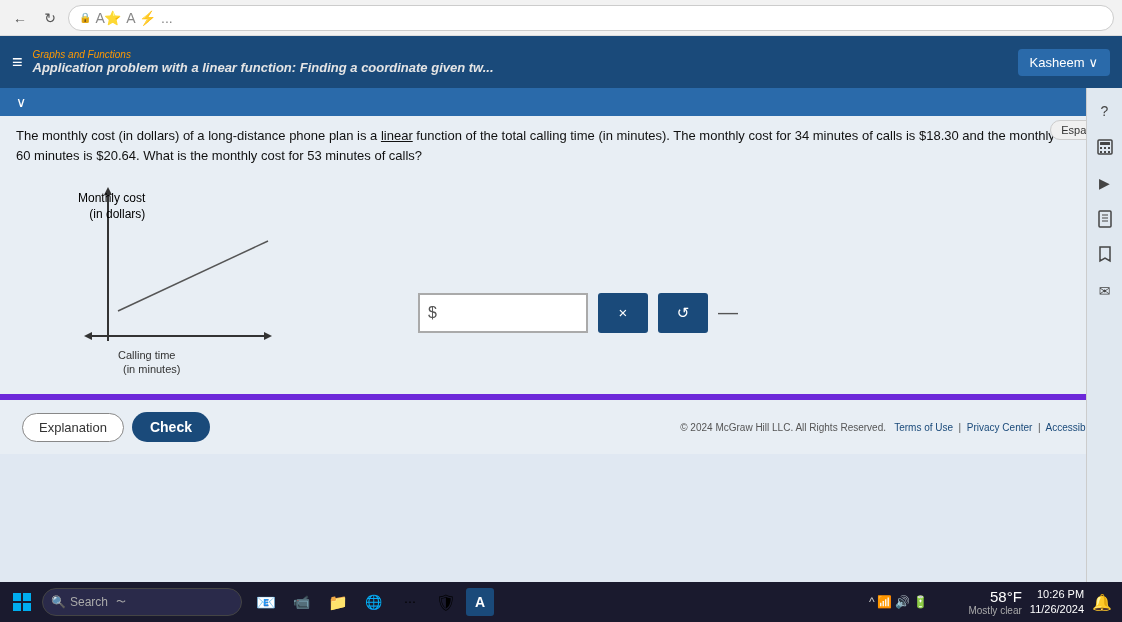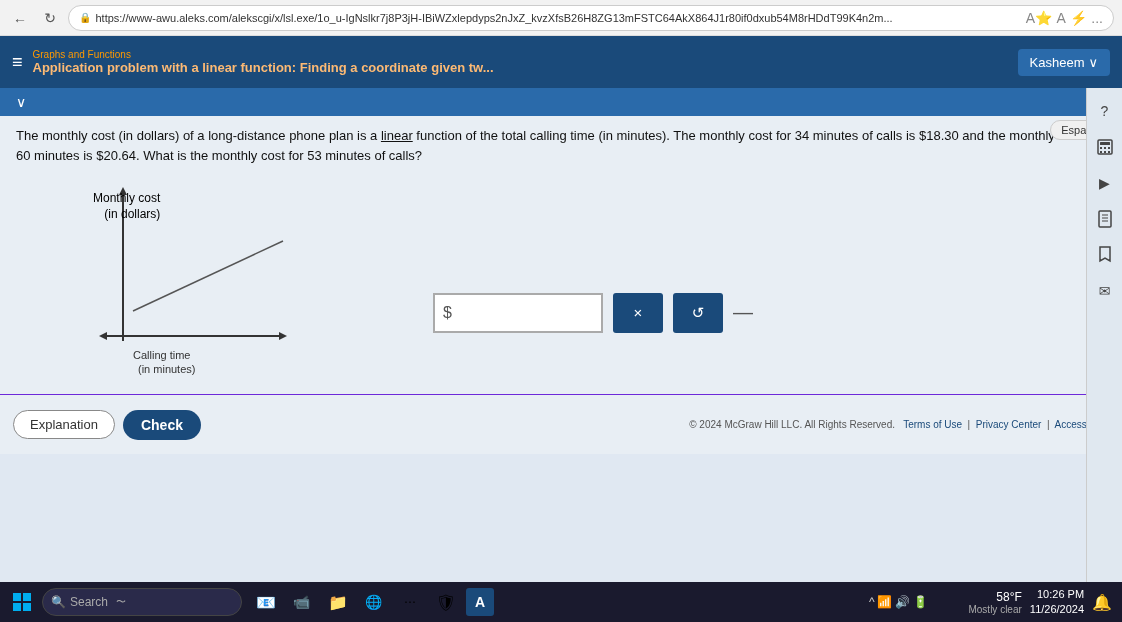--- a/index.html
+++ b/index.html
@@ -51,29 +51,30 @@
       align-items: center;
       padding: 0 12px;
       gap: 10px;
       color: white;
     }
     .hamburger-icon {
       font-size: 18px; cursor: pointer; color: white;
     }
     .header-title-area {
       flex: 1;
+      font-style: italic;
     }
     .header-breadcrumb {
       font-size: 10px;
       color: #f90;
     }
     .header-title {
       font-size: 13px;
       font-weight: bold;
-      color: #fdba74;
+      color: #e5e5e5;
     }
     .progress-area {
       display: flex;
       align-items: center;
       gap: 6px;
     }
     .progress-bar-container {
       display: flex; gap: 3px;
     }
     .progress-segment {
@@ -128,21 +129,21 @@
       font-size: 13px;
       line-height: 1.5;
       color: #111;
       background: #e8eef4;
     }
     .underline { text-decoration: underline; }
 
     .main-content {
       flex: 1;
       display: flex;
-      padding: 0 33px;
+      padding: 0 18px;
       gap: 20px;
       background: #e8eef4;
     }
 
     
     .graph-area {
       width: 380px;
       padding: 10px 0;
       position: relative;
     }
@@ -228,25 +229,25 @@
       width: 30px; height: 30px;
       display: flex; align-items: center; justify-content: center;
       font-size: 14px; color: #444; cursor: pointer;
       border-radius: 4px;
     }
 
     
     .bottom-bar {
       height: 60px;
       background: #e8eef4;
-      border-top: 1px solid #6d28d9;
+      border-top: 6px solid #6d28d9;
       display: flex;
       align-items: center;
       justify-content: space-between;
-      padding: 0 13px;
+      padding: 0 22px;
     }
     .bottom-left { display: flex; gap: 8px; align-items: center; }
     .btn-explanation {
       background: white;
       border: 1px solid #888;
       border-radius: 16px;
       padding: 6px 16px;
       font-size: 13px;
       cursor: pointer;
       color: #333;
@@ -322,39 +323,38 @@
       color: white;
       font-size: 11px;
       text-align: right;
       line-height: 1.4;
     }
     .taskbar-weather {
       display: flex;
       flex-direction: column;
       align-items: flex-end;
     }
-    .weather-temp { color: white; font-size: 12px; text-align: center; }
+    .weather-temp { color: white; font-size: 15px; text-align: center; }
     .weather-desc { color: #aaa; font-size: 10px; margin-left: 32px; }
     .taskbar-sys-icons {
       display: flex; gap: 3px; align-items: center;
     }
     .sys-icon { color: #ccc; font-size: 12px; cursor: pointer; }
     .taskbar-notification {
       color: white; font-size: 16px; cursor: pointer;
     }
   </style>
 </head>
 <body>
 
 <div class="browser-bar">
   <div class="browser-nav-btn">←</div>
   <div class="browser-nav-btn">↻</div>
   <div class="browser-address-bar">
     <span class="lock-icon">🔒</span>
-    <span class="address-text">https://www-awu.aleks.com/alekscgi/x/lsl.exe/1o_u-IgNslkr7j8P3jH-IBiWZxlepdyps2nJxZ_kvzXfsB26H8ZG13mFSTC64AkX864J1r80if0dxub54M8rHDdT99K4n2m...</span>
     <span style="color:#888;font-size:14px;">A⭐</span>
     <span style="color:#888;font-size:14px;">A</span>
     <span style="color:#888;font-size:14px;">⚡</span>
     <span style="color:#888;font-size:14px;">...</span>
   </div>
 </div>
 
 <div class="app-header">
   <div class="hamburger-icon">≡</div>
   <div class="header-title-area">

